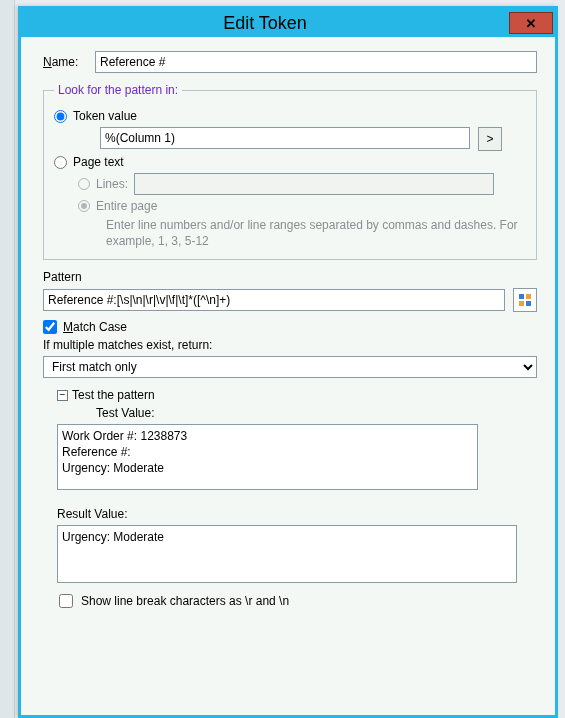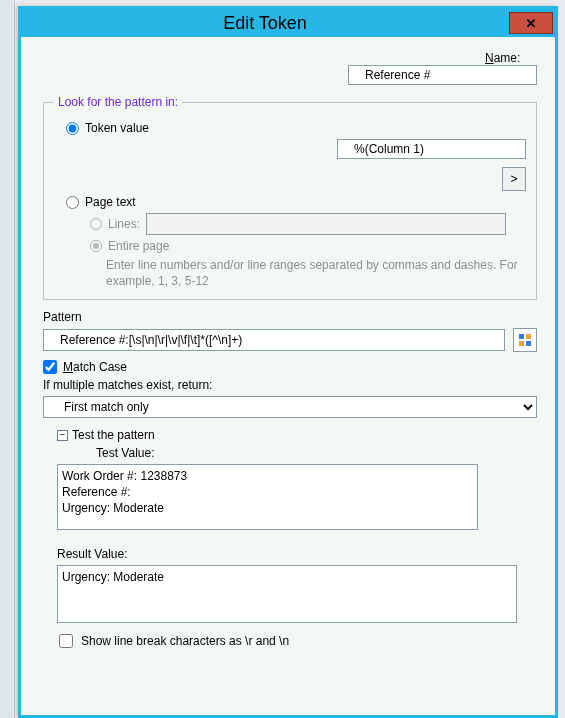--- a/index.html
+++ b/index.html
@@ -45,51 +45,50 @@
     display: flex; align-items: center; justify-content: center;
     margin-right: 2px;
     color: #000;
     font-weight: bold;
     font-size: 13px;
     cursor: pointer;
   }
   .body {
     padding: 14px 18px 10px 22px;
   }
-  .row { display: flex; align-items: flex-end; margin-bottom: 10px; flex-direction: column; }
+  .row { display: flex; align-items: center; margin-bottom: 10px; }
   .name-label { width: 52px; }
   .name-label span.ul { text-decoration: underline; }
   input[type="text"], select, textarea {
     font-family: inherit; font-size: 12px;
     border: 1px solid #8a9ba8;
     background: #fff;
-    padding: 2px 16px;
+    padding: 2px 4px;
     height: 22px;
   }
   input.name-input { flex: 1; }
   fieldset {
     border: 1px solid #b8c4cc;
     margin: 0 0 8px 0;
     padding: 8px 10px 10px 10px;
     background: #f4f8f4;
   }
   fieldset > legend {
     padding: 0 4px;
     color: #6d28d9;
   }
   .radio-row, .check-row {
     display: flex; align-items: center;
-    margin: 4px 12px;
+    margin: 4px 0;
   }
   .radio-row input, .check-row input { margin: 0 6px 0 0; }
   .token-val-sub {
-    display: flex; align-items: flex-end;
+    display: flex; align-items: flex-start;
     margin: 4px 0 2px 46px;
     gap: 8px;
-    flex-direction: column;
   }
   .token-val-sub input { flex: 1; max-width: 370px; }
   .sq-btn {
     width: 24px; height: 24px;
     border: 1px solid #8a9ba8;
     background: #eef2ee;
     display: flex; align-items: center; justify-content: center;
     cursor: pointer;
     font-size: 12px;
   }

